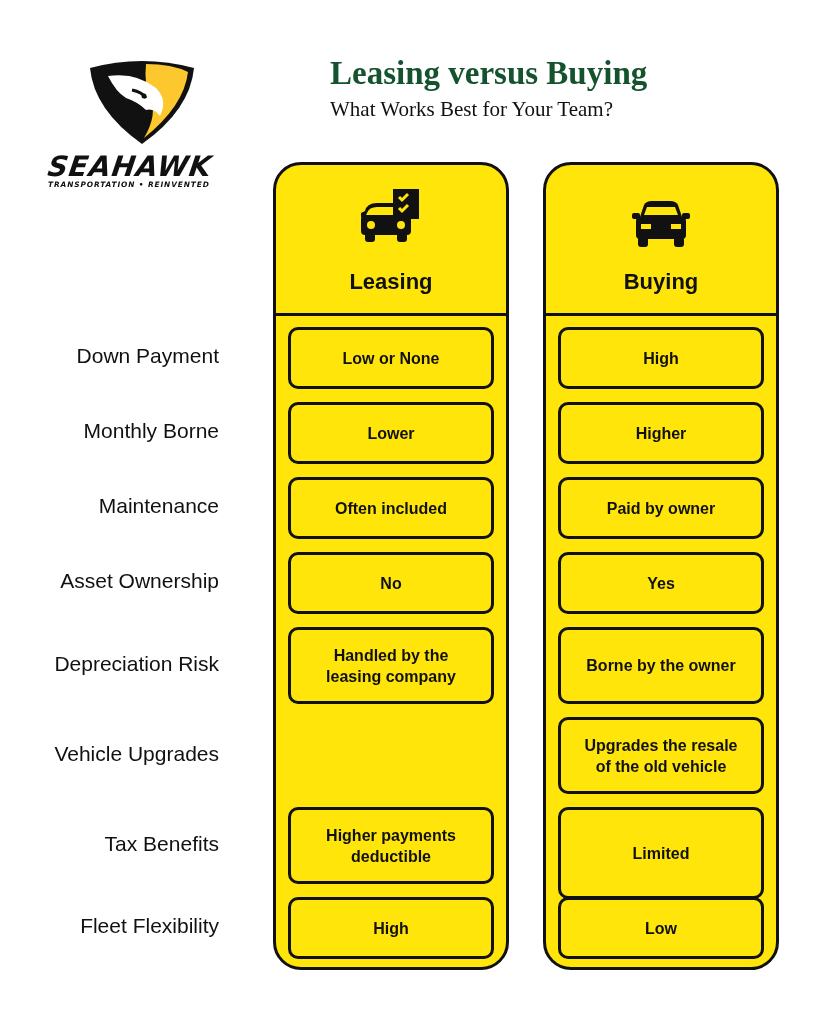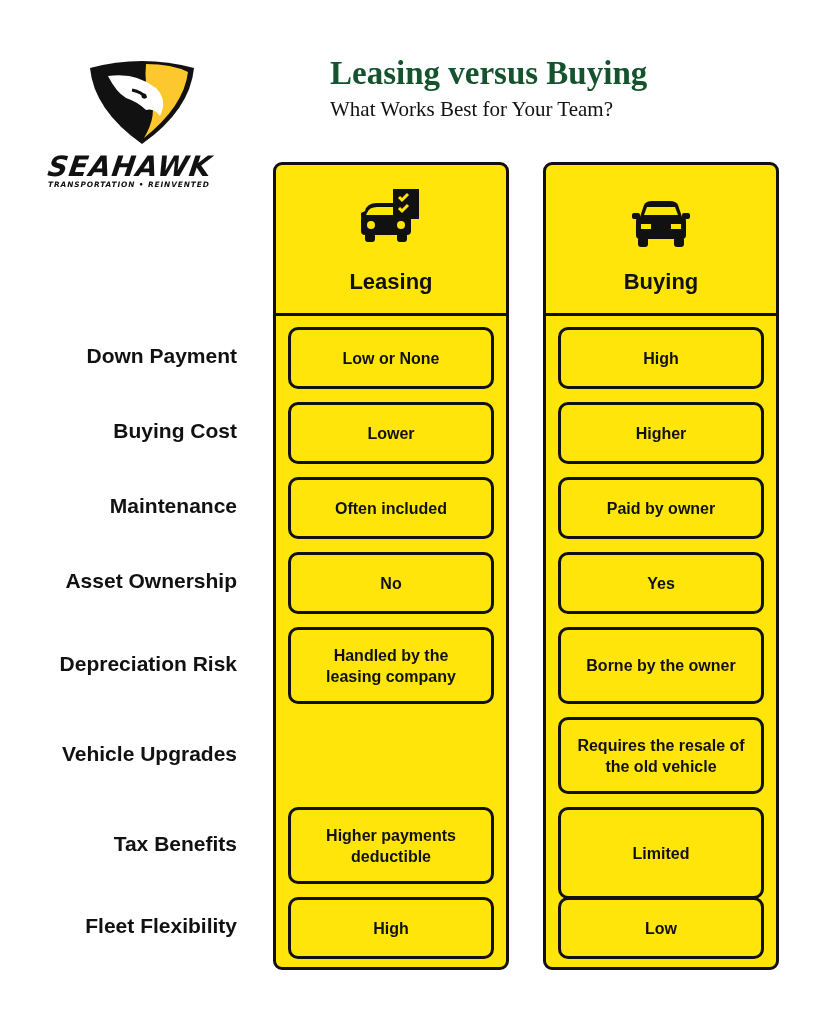--- a/index.html
+++ b/index.html
@@ -3,49 +3,49 @@
 <meta charset="utf-8">
 <style>
   html, body { margin:0; padding:0; }
   body { width:819px; height:1024px; background:#ffffff; position:relative; overflow:hidden; font-family:"Liberation Sans", sans-serif; color:#111; }
   .logo { position:absolute; left:44px; top:58px; width:200px; height:130px; }
   .logo svg.shield { position:absolute; left:42px; top:0; }
   .logo .wordmark { position:absolute; left:4px; top:92px; font-family:"DejaVu Sans", sans-serif; font-weight:bold; font-style:italic; font-size:28px; letter-spacing:1px; color:#111; transform:skewX(-8deg); }
   .logo .tagline { position:absolute; left:4px; top:122px; font-family:"DejaVu Sans", sans-serif; font-weight:bold; font-style:italic; font-size:7.4px; letter-spacing:0.9px; color:#111; white-space:nowrap; }
   .title { position:absolute; left:330px; top:55px; width:400px; text-align:left; font-family:"Liberation Serif", serif; font-weight:bold; font-size:33px; color:#14532d; }
   .subtitle { position:absolute; left:330px; top:97px; width:380px; text-align:left; font-family:"Liberation Serif", serif; font-size:21px; color:#111; }
-  .col { position:absolute; top:162px; width:236px; height:808px; background:#FFE50A; border:3px solid #111; border-radius:9px; box-sizing:border-box; }
+  .col { position:absolute; top:162px; width:236px; height:808px; background:#FFE50A; border:3px solid #111; border-radius:28px; box-sizing:border-box; }
   .col.leasing { left:273px; }
   .col.buying { left:543px; }
   .col .head { position:absolute; left:0; right:0; top:0; height:148px; border-bottom:3px solid #111; }
   .col .head .icon { position:absolute; left:50%; transform:translateX(-50%); top:24px; }
   .col .head .label { position:absolute; left:0; right:0; top:104px; text-align:center; font-family:"Liberation Sans", sans-serif; font-weight:bold; font-size:22px; color:#111; }
   .cell { position:absolute; left:12px; width:206px; border:3px solid #111; border-radius:10px; box-sizing:border-box; display:flex; align-items:center; justify-content:center; text-align:center; font-weight:bold; font-size:16px; line-height:21px; color:#111; background:#FFE50A; padding:0 16px; }
-  .rowlabel { position:absolute; right:582px; text-align:right; font-weight:bold; font-size:21px; color:#111; white-space:nowrap; }
+  .rowlabel { position:absolute; right:600px; text-align:right; font-weight:normal; font-size:21px; color:#111; white-space:nowrap; }
 </style>
 </head>
 <body>
 
 <div class="logo">
   <svg class="shield" width="112" height="88" viewBox="0 0 112 88">
     <path d="M4 10 Q56 -4 108 10 Q104 52 56 86 Q8 52 4 10 Z" fill="#111"></path>
     <path d="M60 6 Q86 6 102 14 Q98 48 58 80 Q72 56 64 40 Q58 26 60 6 Z" fill="#FDC72E"></path>
     <path d="M22 18 Q50 14 70 30 Q82 42 74 58 Q68 50 60 52 Q52 44 40 40 Q30 34 22 18 Z" fill="#fff"></path>
     <path d="M46 32 Q56 34 60 40" stroke="#111" stroke-width="3" fill="none"></path>
     <circle cx="58" cy="38" r="2.5" fill="#111"></circle>
   </svg>
   <div class="wordmark">SEAHAWK</div>
   <div class="tagline">TRANSPORTATION • REINVENTED</div>
 </div>
 
 <div class="title">Leasing versus Buying</div>
 <div class="subtitle">What Works Best for Your Team?</div>
 
 <div class="rowlabel" style="top:344px">Down Payment</div>
-<div class="rowlabel" style="top:419px">Buying Cost</div>
+<div class="rowlabel" style="top:419px">Monthly Borne</div>
 <div class="rowlabel" style="top:494px">Maintenance</div>
 <div class="rowlabel" style="top:569px">Asset Ownership</div>
 <div class="rowlabel" style="top:652px">Depreciation Risk</div>
 <div class="rowlabel" style="top:742px">Vehicle Upgrades</div>
 <div class="rowlabel" style="top:832px">Tax Benefits</div>
 <div class="rowlabel" style="top:914px">Fleet Flexibility</div>
 
 <div class="col leasing">
   <div class="head">
     <svg class="icon" width="64" height="58" viewBox="0 0 64 58">
@@ -83,16 +83,16 @@
       <rect x="6" y="38" width="10" height="10" rx="3" fill="#111"></rect>
       <rect x="42" y="38" width="10" height="10" rx="3" fill="#111"></rect>
     </svg>
     <div class="label">Buying</div>
   </div>
   <div class="cell" style="top:162px;height:62px">High</div>
   <div class="cell" style="top:237px;height:62px">Higher</div>
   <div class="cell" style="top:312px;height:62px">Paid by owner</div>
   <div class="cell" style="top:387px;height:62px">Yes</div>
   <div class="cell" style="top:462px;height:77px">Borne by the owner</div>
-  <div class="cell" style="top:552px;height:77px">Requires the resale of the old vehicle</div>
+  <div class="cell" style="top:552px;height:77px">Upgrades the resale of the old vehicle</div>
   <div class="cell" style="top:642px;height:92px">Limited</div>
   <div class="cell" style="top:732px;height:62px">Low</div>
 </div>
 
 </body></html>

